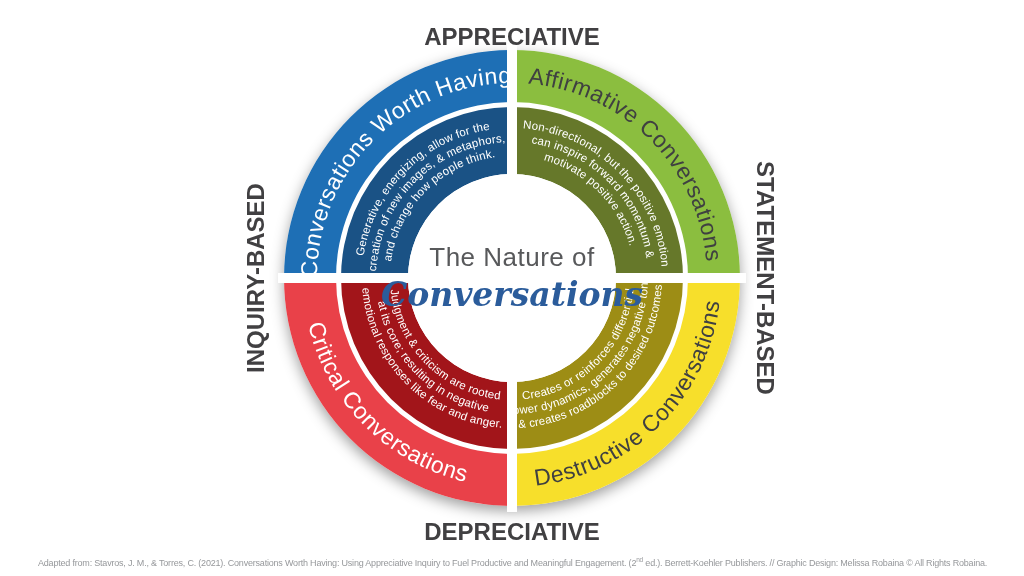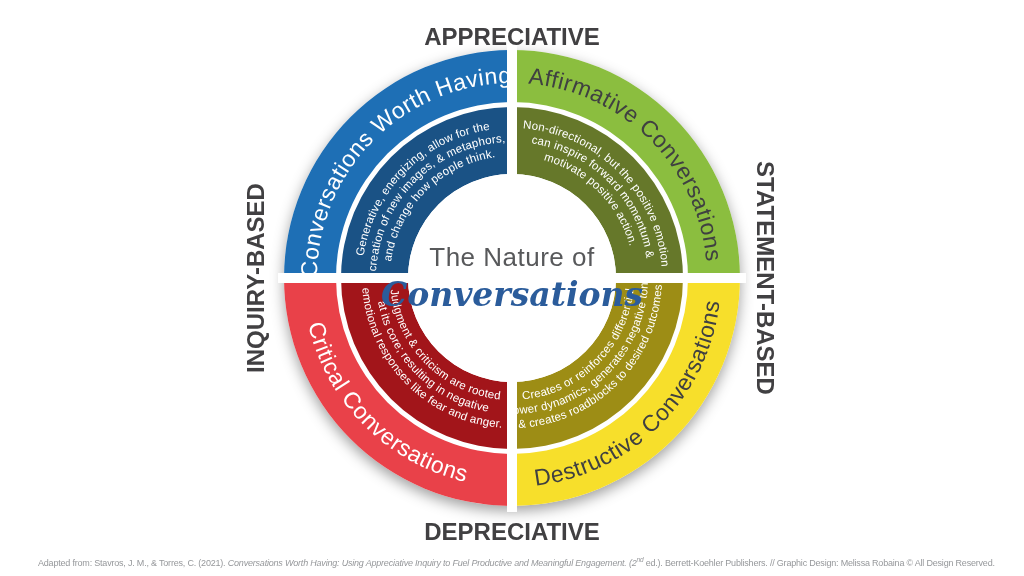--- a/index.html
+++ b/index.html
@@ -46,21 +46,21 @@
   .caption {
     position: absolute;
     left: 38px;
     right: 6px;
     bottom: 8px;
     font-size: 9px;
     letter-spacing: -0.2px;
     color: #96989B;
     white-space: nowrap;
   }
-  .caption .it { font-style: italic; }
+  .caption .it { }
   .caption sup { font-size: 6.5px; }
 </style>
 </head>
 <body>
 
 <div class="stage">
   <svg width="1024" height="556" viewBox="0 0 1024 556">
     <defs>
 
       <path id="arc-label-tl" d="M317,278 A195,195 0 0 1 512,83" fill="none"></path>
@@ -155,14 +155,14 @@
 
     <text class="center-line1" x="512" y="266" text-anchor="middle" fill="#58595B">The Nature of</text>
     <text class="center-line2" x="512" y="306" text-anchor="middle" fill="#2B5C9B">Conversations</text>
 
     <text class="axis-label" x="512" y="45" text-anchor="middle" fill="#414042">APPRECIATIVE</text>
     <text class="axis-label" x="512" y="540" text-anchor="middle" fill="#414042">DEPRECIATIVE</text>
     <text class="axis-label" x="264" y="278" text-anchor="middle" transform="rotate(-90 264 278)" fill="#414042">INQUIRY-BASED</text>
     <text class="axis-label" x="757" y="278" text-anchor="middle" transform="rotate(90 757 278)" fill="#414042">STATEMENT-BASED</text>
   </svg>
 
-  <div class="caption"><span>Adapted from: Stavros, J. M., &amp; Torres, C. (2021). </span><span class="it">Conversations Worth Having: Using Appreciative Inquiry to Fuel Productive and Meaningful Engagement.</span><span class="it"> (2</span><sup class="it">nd</sup><span> ed.). Berrett-Koehler  Publishers. // Graphic Design: Melissa Robaina © All Design Reserved.</span></div>
+  <div class="caption"><span>Adapted from: Stavros, J. M., &amp; Torres, C. (2021). </span><span class="it">Conversations Worth Having: Using Appreciative Inquiry to Fuel Productive and Meaningful Engagement.</span><span class="it"> (2</span><sup class="it">nd</sup><span> ed.). Berrett-Koehler  Publishers. // Graphic Design: Melissa Robaina © All Rights Robaina.</span></div>
 </div>
 
 </body></html>

